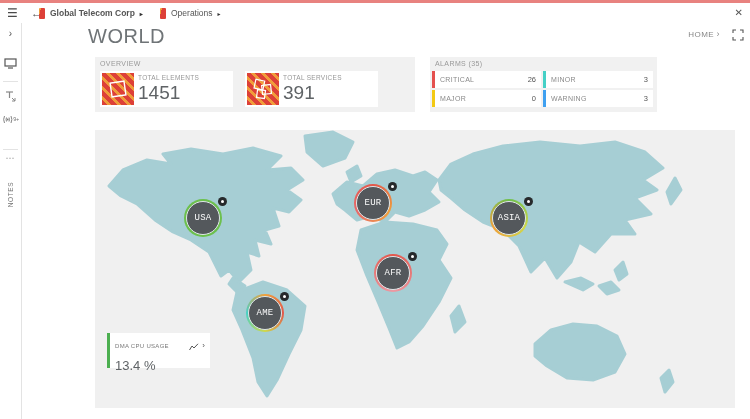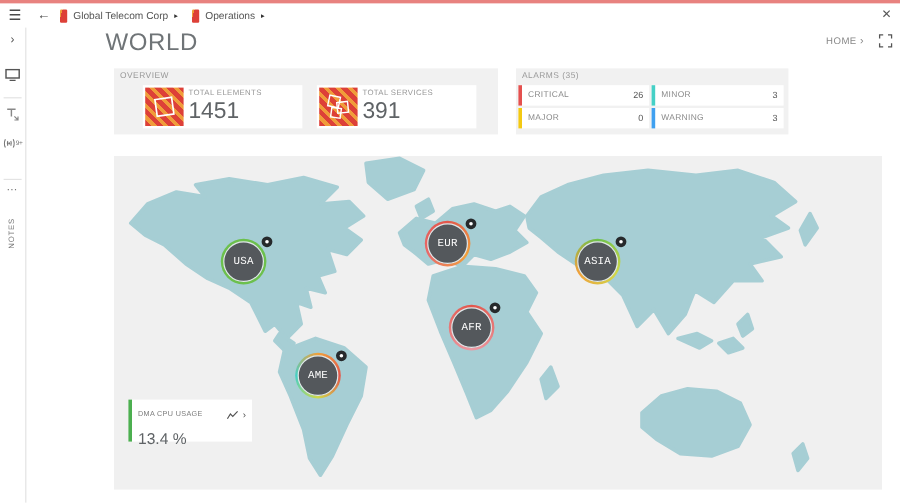--- a/index.html
+++ b/index.html
@@ -9,21 +9,21 @@
 
   
   .top-accent { position:absolute; top:0; left:0; width:750px; height:3px; }
 
   
   .topbar { position:absolute; top:3px; left:0; width:750px; height:20px; background:#fff; }
   .tb-icon { position:absolute; font-size:11px; color:#4a4a4a; cursor:pointer; line-height:20px; }
   .menu { left:7px; top:0; font-size:12px; }
   .back { left:31px; top:0; }
   .crumb { position:absolute; top:0; height:20px; display:flex; align-items:center; gap:5px; cursor:pointer; }
-  .crumb-1 { left:50px; }
+  .crumb-1 { left:39px;font-weight:bold; }
   .crumb-2 { left:160px; }
   .crumb-icon { width:6px; height:11px; background:linear-gradient(105deg,#ef9e38 0 2px,#dd4038 2px); border-radius:1px; }
   .crumb-label { font-size:8.5px; color:#555; }
   .crumb-arrow { font-size:6px; color:#333; }
   .close { right:7px; top:0; font-size:10px; color:#555; }
 
   
   .sidebar { position:absolute; top:23px; left:0; width:22px; height:396px; background:#fff; border-right:1px solid #e3e3e3; }
   .sb-item { position:absolute; left:0; width:21px; text-align:center; color:#8a8a8a; cursor:pointer; }
   .sb-expand { top:5px; font-size:10px; color:#555; }
@@ -42,21 +42,21 @@
   .main { position:absolute; top:23px; left:23px; width:727px; height:396px; background:#fff; }
   .page-title { position:absolute; top:2px; left:65px; font-size:20px; font-weight:400; color:#6f7477; letter-spacing:0.5px; }
   .home-link { position:absolute; top:6px; right:30px; font-size:8px; color:#888; cursor:pointer; letter-spacing:0.4px;text-align:right; }
   .home-link .chev { font-size:9px; }
   .fullscreen { position:absolute; top:4px; right:6px; cursor:pointer; }
 
   
   .panel { position:absolute; background:#f1f1f1; }
   .panel-label { position:absolute; top:3px; left:5px; font-size:7px; color:#999; letter-spacing:0.4px; }
   .overview-panel { top:34px; left:72px; width:320px; height:55px; }
-  .tile { position:absolute; top:14px; width:133px; height:36px; background:#fff; cursor:pointer;margin-left:19px; }
+  .tile { position:absolute; top:14px; width:133px; height:36px; background:#fff; cursor:pointer; }
   .tile-1 { left:5px; }
   .tile-2 { left:150px; }
   .tile-icon { position:absolute; top:2px; left:2px; width:32px; height:32px; }
   .tile-texts { position:absolute; left:38px; top:3px; }
   .tile-label { font-size:6.5px; color:#979797; letter-spacing:0.3px; }
   .tile-value { font-size:19px; color:#5f6366; font-weight:400; margin-top:1px; }
 
   .alarms-panel { top:34px; left:407px; width:227px; height:55px; }
   .alarm-grid { position:absolute; top:14px; left:2px; width:223px; display:grid;
                 grid-template-columns:109px 110px; grid-auto-rows:17px; gap:2px; }
@@ -70,21 +70,21 @@
   .map-panel svg.world { position:absolute; top:0; left:0; }
 
   .region { position:absolute; width:38px; height:38px; border-radius:50%; padding:2px; cursor:pointer;font-family:Liberation Mono, monospace; }
   .region-inner { width:34px; height:34px; border-radius:50%; background:#54585c; border:1px solid #dfe7e9;
                   display:flex; align-items:center; justify-content:center; color:#fdfdfd; font-size:9px; letter-spacing:0.2px; }
   .region-dot { position:absolute; top:-2px; right:-5px; width:9px; height:9px; border-radius:50%;
                 background:#26292b; display:flex; align-items:center; justify-content:center; }
   .region-dot span { width:3px; height:3px; border-radius:50%; background:#fff; }
   .r-usa  { left:89px;  top:69px; }
   .r-eur  { left:259px; top:54px; }
-  .r-asia { left:384px; top:69px; }
+  .r-asia { left:395px; top:69px; }
   .r-afr  { left:279px; top:124px; }
   .r-ame  { left:151px; top:164px; }
   .r-aus  { left:463px; top:191px; }
 
   
   .cpu-card { position:absolute; left:12px; top:203px; width:103px; height:35px; background:#fff;
               border-left:3px solid #4caf50; padding:4px 5px 0 5px; }
   .cpu-head { display:flex; align-items:center; }
   .cpu-label { font-size:6px; color:#7a7a7a; letter-spacing:0.3px; flex:1; }
   .cpu-trend { margin-right:3px; }

